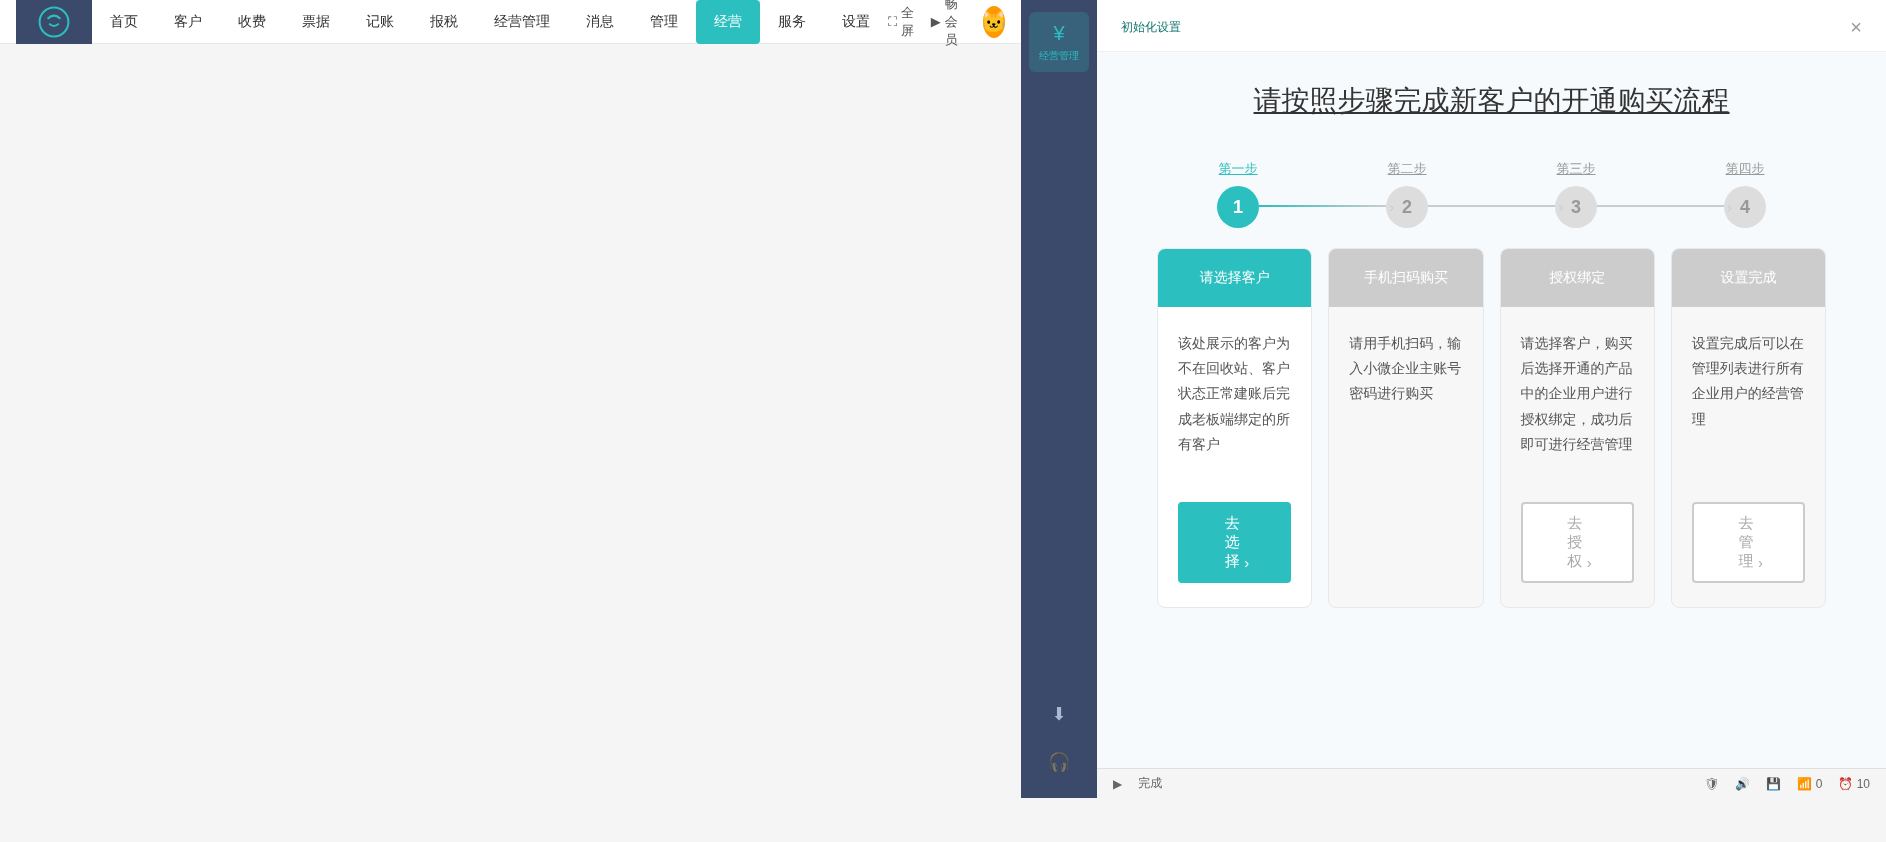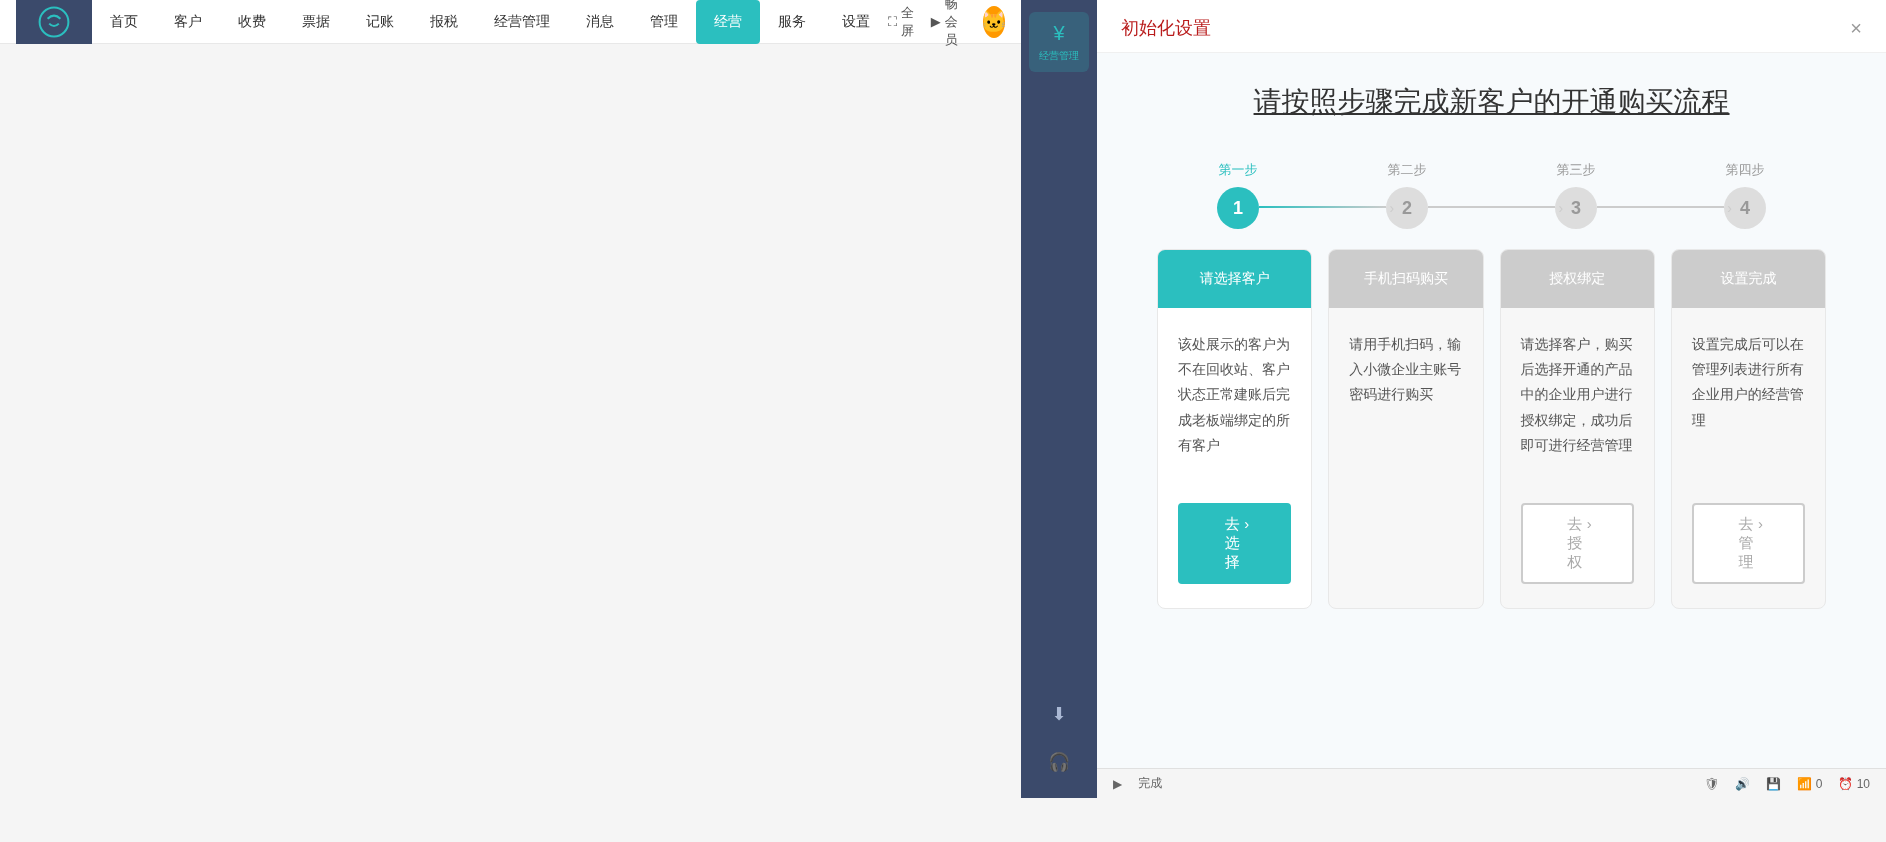--- a/index.html
+++ b/index.html
@@ -45,21 +45,21 @@
     .sidebar-bottom-btn { width: 40px; height: 40px; display: flex; align-items: center; justify-content: center; color: #aab8d4; cursor: pointer; font-size: 18px; }
 
     
     .main {
       flex: 1; background: #fff; display: flex; flex-direction: column; overflow: hidden;
     }
     .page-header {
       display: flex; align-items: center; justify-content: space-between;
       padding: 16px 24px 12px 24px; border-bottom: 1px solid #f0f0f0;
     }
-    .page-title { font-size: 18px; color: #b91c1c; font-weight: 500; }
+    .page-title { font-size: 12px; color: #0f766e; font-weight: 500; }
     .close-btn { font-size: 20px; color: #999; cursor: pointer; }
 
     
     .content { flex: 1; padding: 30px 60px; overflow-y: auto; background: #f7fafc; }
     .main-title {
       text-align: center; font-size: 28px; color: #333; margin-bottom: 40px; font-weight: 400; text-decoration: underline;
     }
 
     
     .cards-row {
@@ -74,39 +74,39 @@
       padding: 20px 16px; text-align: center; font-size: 14px;
       font-weight: 500;
     }
     .card-header.active { background: #2bbfbf; color: #fff; }
     .card-header.inactive { background: #ccc; color: #fff; }
     .card-body { padding: 24px 20px; font-size: 14px; color: #555; line-height: 1.8; flex: 1; }
     .card-footer { padding: 16px 20px 24px 20px; display: flex; justify-content: center; }
     .card-btn {
       padding: 10px 40px; border: 2px solid #2bbfbf; border-radius: 4px;
       background: #fff; color: #2bbfbf; font-size: 15px; cursor: pointer;
-      display: flex; align-items: flex-start; 
+      display: flex; align-items: flex-end; 
     }
     .card-btn.active { background: #2bbfbf; color: #fff; border-color: #2bbfbf; }
     .card-btn.disabled { border-color: #ccc; color: #aaa; cursor: default; }
 
     
     .status-bar {
       height: 30px; background: #f5f5f5; border-top: 1px solid #e0e0e0;
       display: flex; align-items: center; padding: 0 16px; gap: 16px;
       font-size: 12px; color: #666;
     }
     .status-bar-right { margin-left: auto; display: flex; align-items: center; gap: 16px; }
 
     
     .stepper {
       display: flex; align-items: center; padding: 0 60px; margin-bottom: 20px; position: relative;
     }
     .stepper-step { display: flex; flex-direction: column; align-items: center; }
-    .stepper-step-label { font-size: 13px; color: #999; margin-bottom: 8px; text-align: left; }
+    .stepper-step-label { font-size: 13px; color: #999; margin-bottom: 8px; text-align: left; text-decoration: underline; }
     .stepper-step-label.active { color: #2bbfbf; }
     .stepper-circle {
       width: 42px; height: 42px; border-radius: 50%;
       display: flex; align-items: center; justify-content: center;
       font-size: 18px; font-weight: bold;
     }
     .stepper-circle.active { background: #2bbfbf; color: #fff; }
     .stepper-circle.inactive { background: #ddd; color: #999; }
   </style>
 </head>

